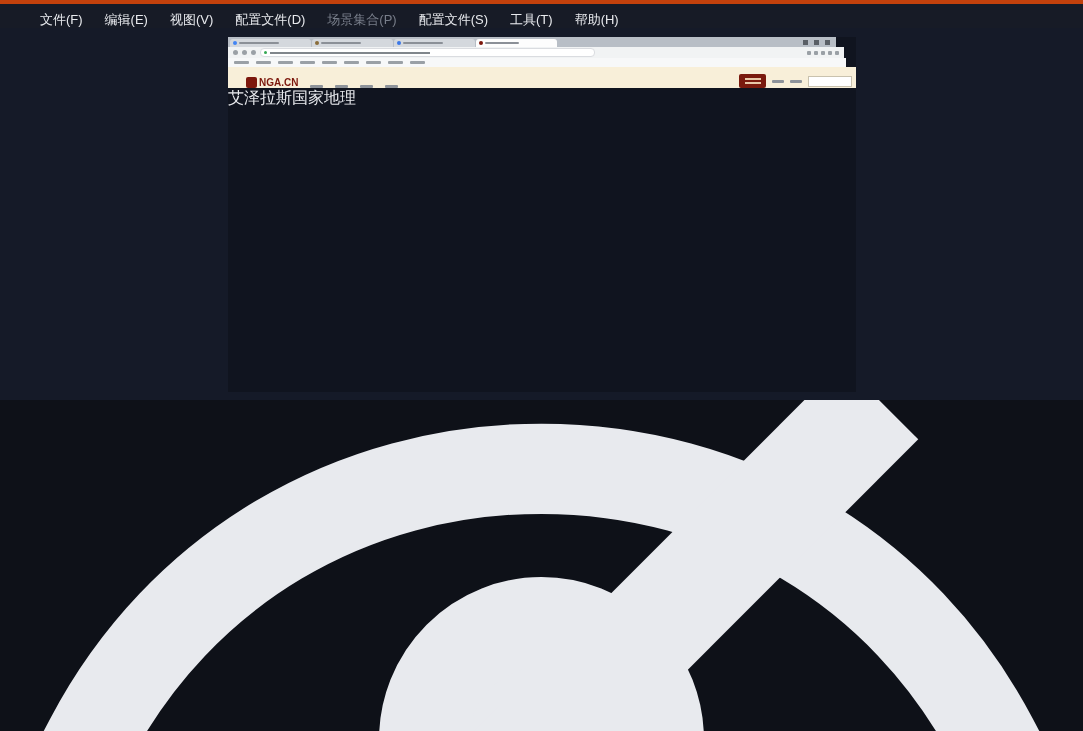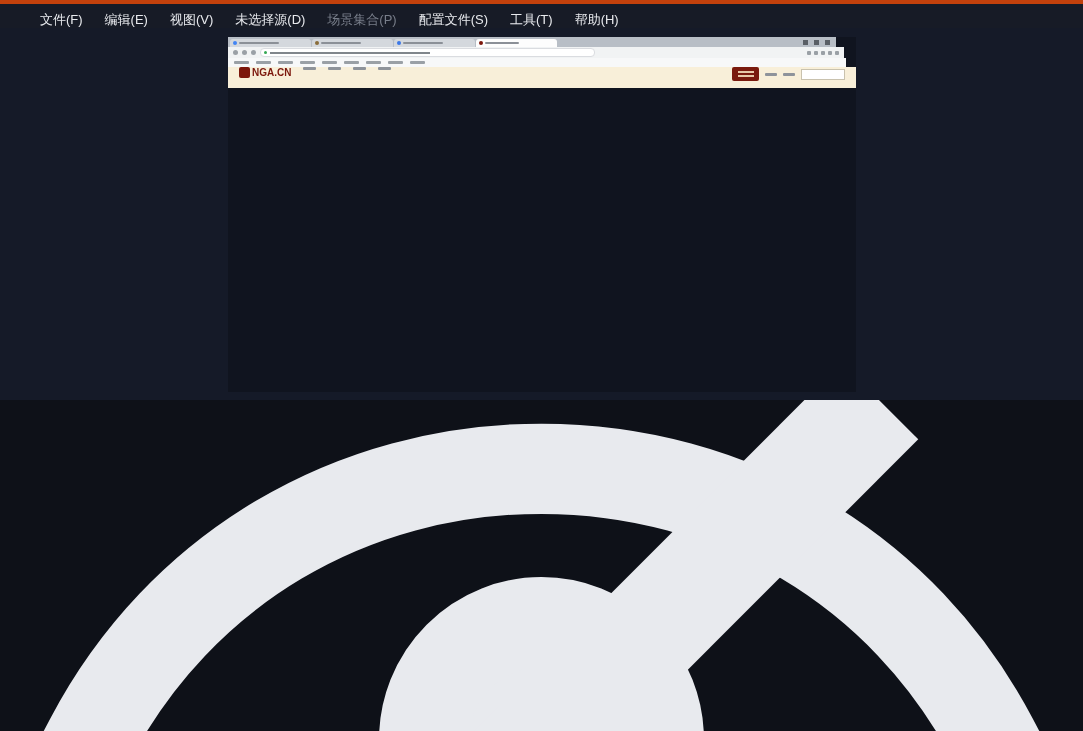--- a/index.html
+++ b/index.html
@@ -25,21 +25,21 @@
   .winctl i{width:5px;height:5px;background:#5a5f66;display:block;}
   #addrbar{height:11px;background:#f1f3f4;display:flex;align-items:center;gap:4px;padding:0 5px;}
   .cir{width:5px;height:5px;border-radius:50%;background:#9aa0a6;}
   .urlpill{width:330px;height:7px;background:#fff;border:1px solid #dadce0;border-radius:4px;display:flex;align-items:center;gap:3px;padding-left:3px;}
   .udot{width:3px;height:3px;border-radius:50%;background:#34a853;}
   .uline{width:160px;height:2px;background:#80868b;}
   .addricons{margin-left:auto;display:flex;gap:3px;}
   .addricons i{width:4px;height:4px;background:#9aa0a6;display:block;border-radius:1px;}
   #bkmbar{height:9px;background:#f7f8f9;display:flex;align-items:center;gap:7px;padding:0 6px;}
   .bkm{width:15px;height:3px;background:#9aa0a6;border-radius:1px;}
-  #ngahdr{height:21px;background:#f8efd9;display:flex;align-items:flex-start;padding:0 11px;}
+  #ngahdr{height:21px;background:#f8efd9;display:flex;align-items:flex-end;padding:0 18px;}
   .ngalogo-ic{width:11px;height:11px;background:#7c170c;border-radius:2px;margin-right:2px;}
   .ngalogo-tx{font-size:10px;font-weight:bold;color:#7c170c;letter-spacing:0;}
   .navblob{width:13px;height:3px;background:#8e939a;border-radius:1px;margin-left:12px;}
   .hdr-right{margin-left:auto;display:flex;align-items:center;gap:6px;}
   .redbtn{width:27px;height:14px;background:#7a1a0e;border-radius:2px;display:flex;flex-direction:column;justify-content:center;gap:2px;align-items:center;}
   .redbtn i{width:16px;height:2px;background:#e8c8a8;display:block;}
   .hblob{width:12px;height:3px;background:#8e939a;border-radius:1px;}
   .srchbox{width:42px;height:9px;background:#fff;border:1px solid #c9c2ae;}
   #banner{height:32px;background:linear-gradient(100deg,#c austin;}
   #banner{height:32px;position:relative;overflow:hidden;
@@ -124,21 +124,21 @@
 </style>
 </head>
 <body>
 
 <div id="app">
 
   <div id="menubar">
     <span class="menu-item">文件(F)</span>
     <span class="menu-item">编辑(E)</span>
     <span class="menu-item">视图(V)</span>
-    <span class="menu-item">未选择源(D)</span>
+    <span class="menu-item">配置文件(D)</span>
     <span class="menu-item disabled">场景集合(P)</span>
     <span class="menu-item">配置文件(S)</span>
     <span class="menu-item">工具(T)</span>
     <span class="menu-item">帮助(H)</span>
   </div>
 
   <div id="preview">
     <div id="screen">
       <div class="row" id="tabstrip">
         <div class="tab">
@@ -207,20 +207,21 @@
           <span class="srchbox"></span>
         </div>
       </div>
       <div class="row" id="banner">
         <div class="cols"></div>
           <div class="glow"></div>
         <div class="wings"></div>
           <div class="statue"></div>
         <div class="ribbon" style="left:71%;top:2px;"></div>
         <div class="ribbon" style="left:26%;top:0;transform:rotate(-10deg);"></div>
+        <div class="watermark">艾泽拉斯国家地理</div>
       </div>
       <div class="row" id="bannertabs">
         <div class="btab1"></div>
           <div class="btab2"><i></i></div>
           <div class="btab3"><i></i></div>
       </div>
       <div class="row" id="pagebody">
         <div class="pb titledash"></div>
         <div class="pb maroonbar"></div>
         <div class="pb inputrow-l"></div>

